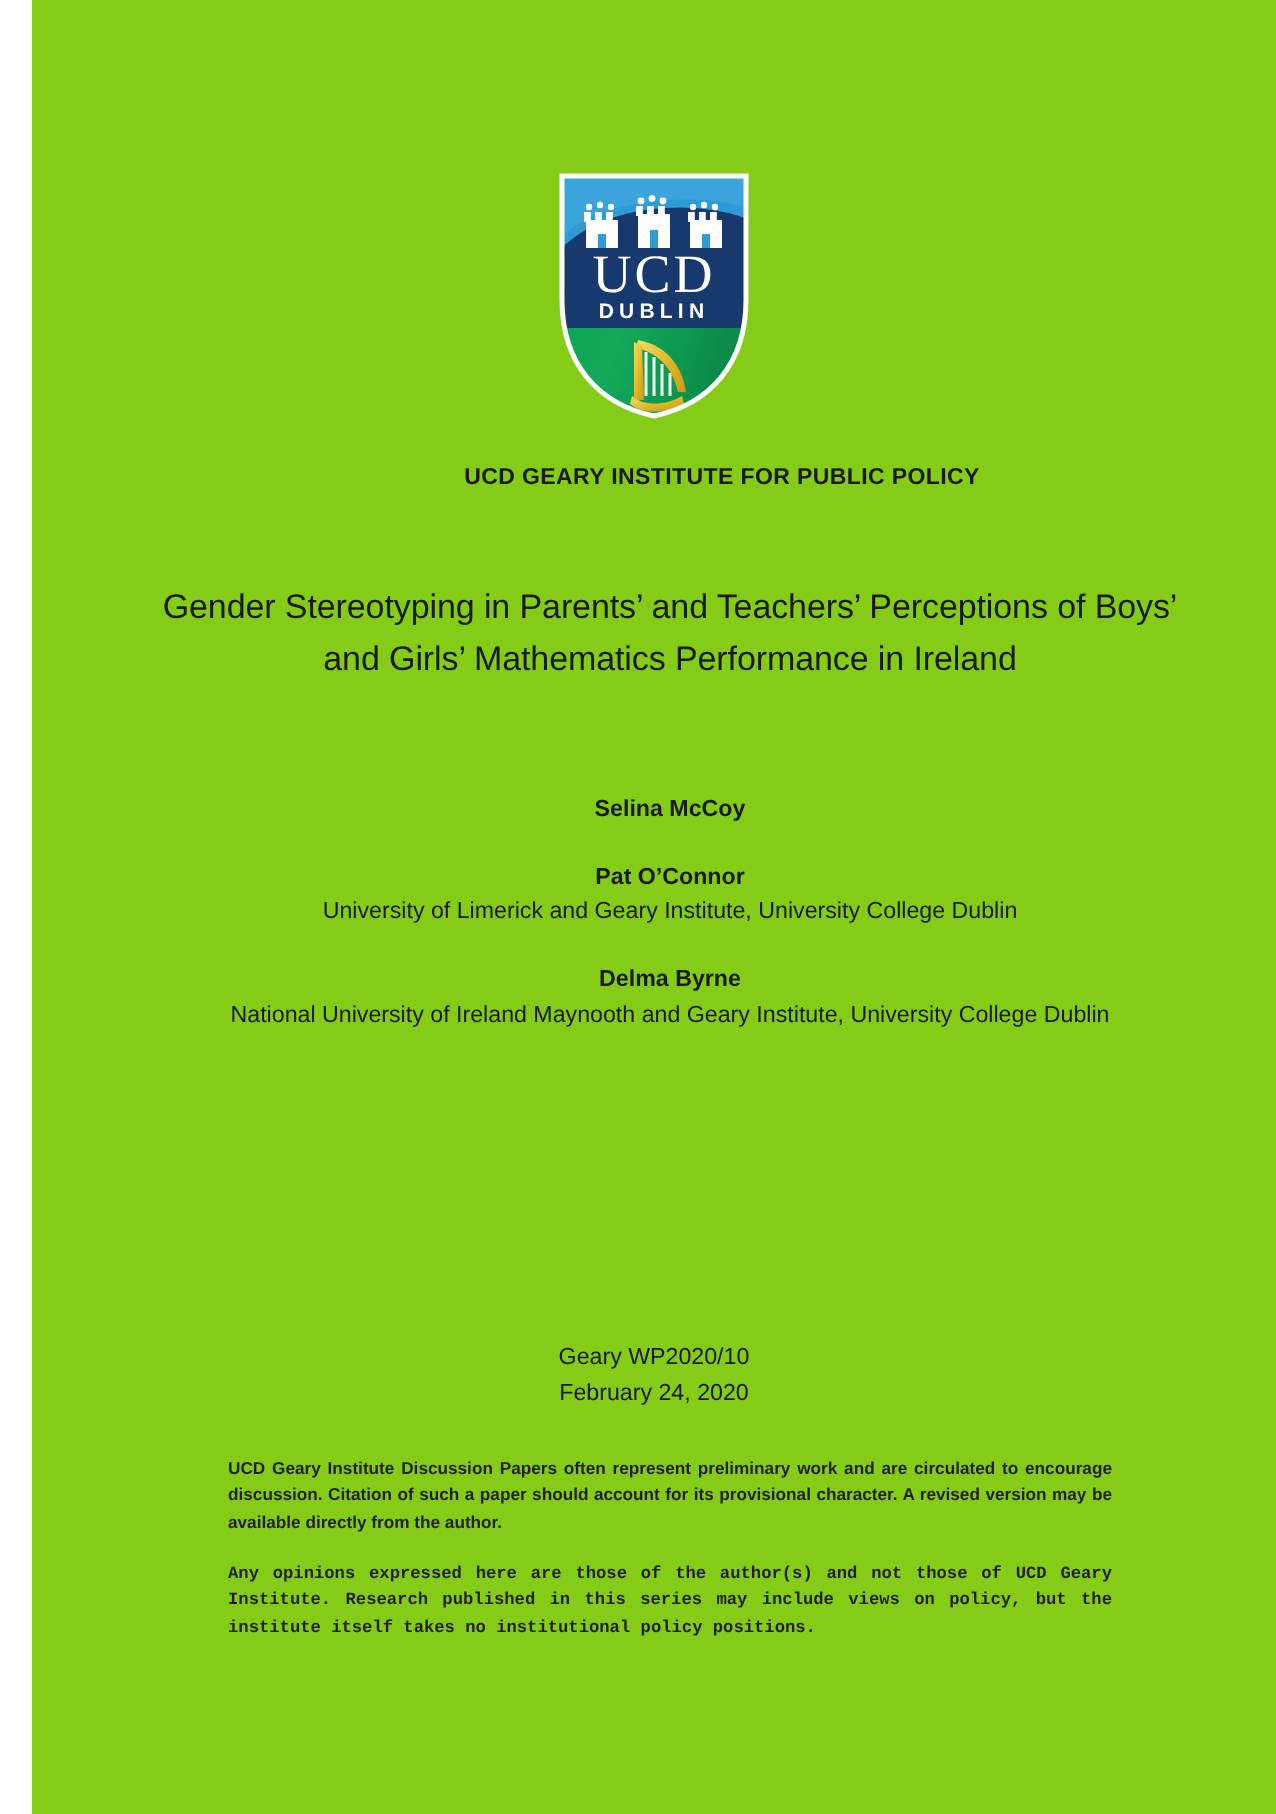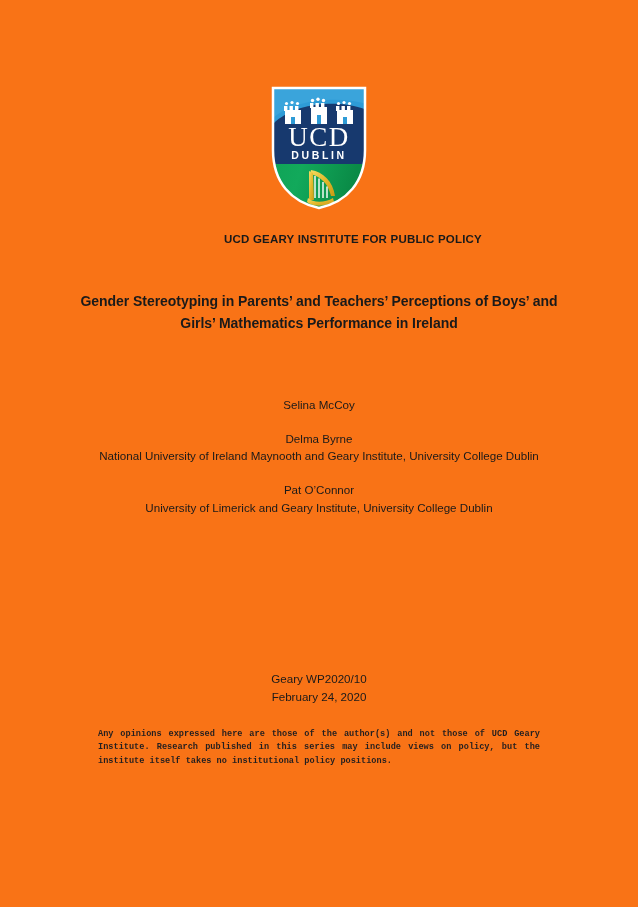--- a/index.html
+++ b/index.html
@@ -12,21 +12,22 @@
     height: 907px;
     position: relative;
     font-family: "Liberation Sans", sans-serif;
     color: #1a1a1a;
     overflow: hidden;
   }
 
   .page {
     position: absolute;
     inset: 0;
-    background: #f97316;
+    background: #84cc16;
+    margin-left: 16px;
   }
 
   
   .logo-wrap {
     position: absolute;
     top: 86px;
     left: 0;
     width: 100%;
     display: flex;
     justify-content: center;
@@ -53,39 +54,39 @@
   }
   .institute div { white-space: nowrap; }
 
   
   .title {
     position: absolute;
     top: 291px;
     left: 64px;
     width: 510px;
     text-align: center;
-    font-size: 14px;
-    font-weight: bold;
+    font-size: 17px;
+    font-weight: normal;
     line-height: 1.55;
     letter-spacing: -0.05px;
   }
 
   
   .authors {
     position: absolute;
     top: 396px;
     left: 59px;
     width: 520px;
     text-align: center;
     font-size: 11.6px;
     line-height: 1.48;
   }
   .author-block { margin-bottom: 17px; }
   .author-block:last-child { margin-bottom: 0; }
-  .author-name { display: block; }
+  .author-name { display: block; font-weight: bold; }
   .author-affil { display: block; }
 
   
   .meta {
     position: absolute;
     top: 670px;
     left: 0;
     width: 100%;
     text-align: center;
     font-size: 11.6px;
@@ -203,31 +204,32 @@
     <div>UCD GEARY INSTITUTE FOR PUBLIC POLICY</div>
   </div>
 
   <div class="title">Gender Stereotyping in Parents’ and Teachers’ Perceptions of Boys’ and Girls’ Mathematics Performance in Ireland</div>
 
   <div class="authors">
     <div class="author-block">
       <span class="author-name">Selina McCoy</span>
     </div>
     <div class="author-block">
+      <span class="author-name">Pat O’Connor</span>
+      <span class="author-affil">University of Limerick and Geary Institute, University College Dublin</span>
+    </div>
+    <div class="author-block">
       <span class="author-name">Delma Byrne</span>
       <span class="author-affil">National University of Ireland Maynooth and Geary Institute, University College Dublin</span>
-    </div>
-    <div class="author-block">
-      <span class="author-name">Pat O’Connor</span>
-      <span class="author-affil">University of Limerick and Geary Institute, University College Dublin</span>
     </div>
   </div>
 
   <div class="meta">
     <div>Geary WP2020/10</div>
     <div>February 24, 2020</div>
   </div>
 
   <div class="disclaimer">
+    <p>UCD Geary Institute Discussion Papers often represent preliminary work and are circulated to encourage discussion. Citation of such a paper should account for its provisional character. A revised version may be available directly from the author.</p>
     <p>Any opinions expressed here are those of the author(s) and not those of UCD Geary Institute. Research published in this series may include views on policy, but the institute itself takes no institutional policy positions.</p>
   </div>
 
 </div>
 
 </body></html>

